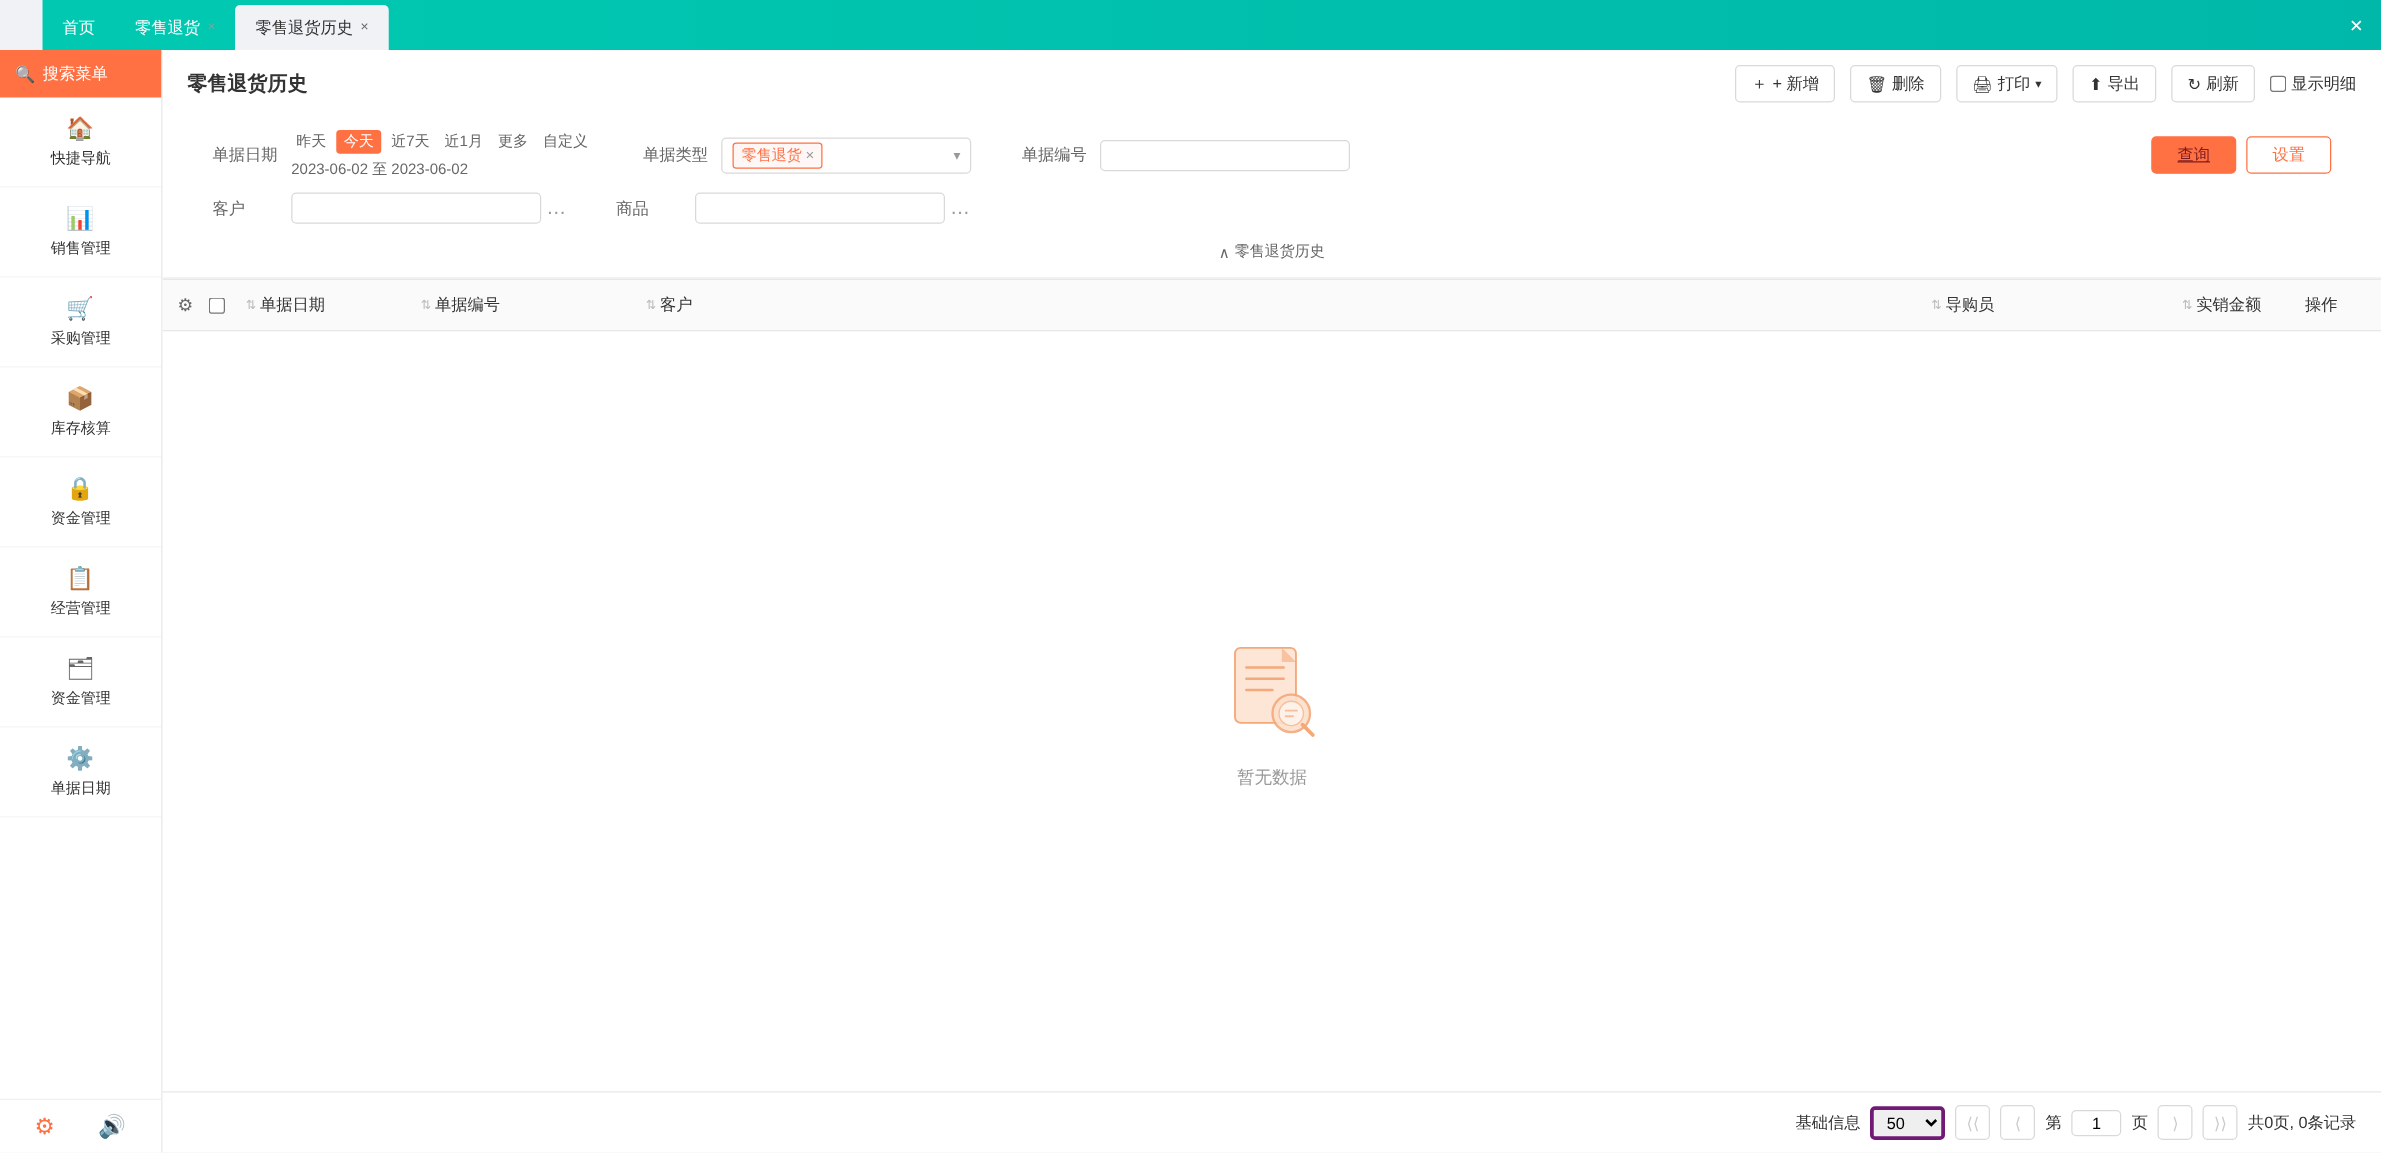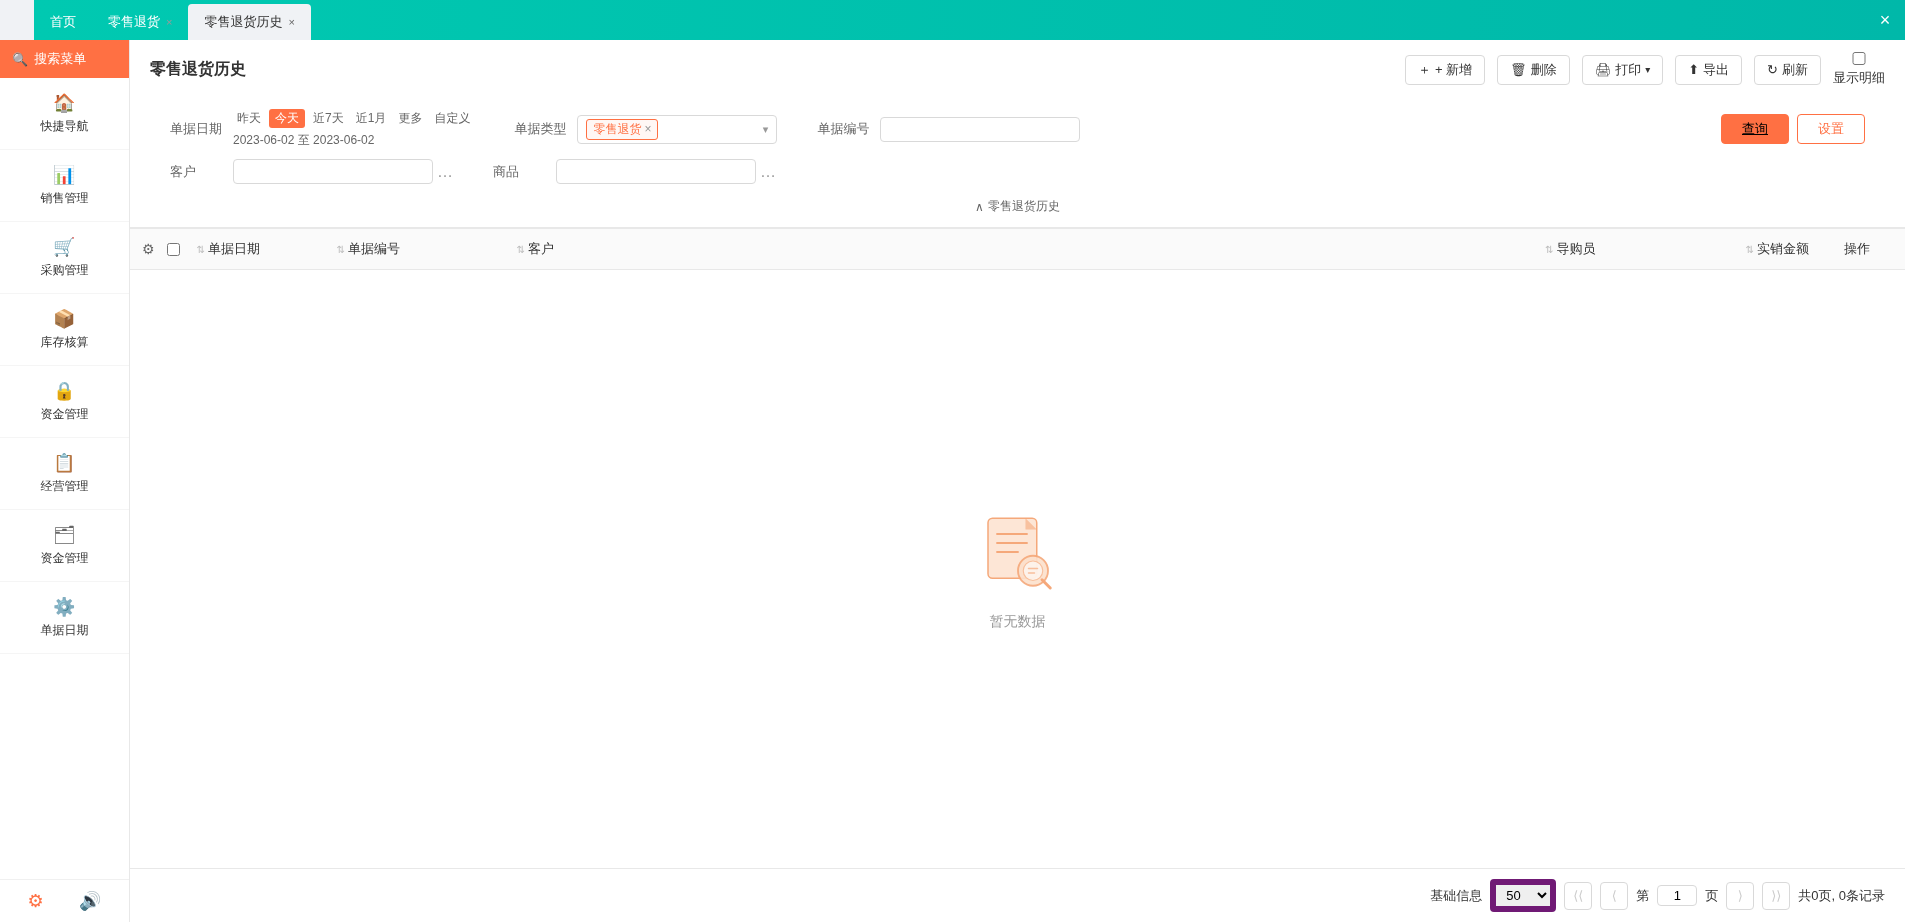--- a/index.html
+++ b/index.html
@@ -63,26 +63,26 @@
       display: flex; align-items: center; justify-content: space-between; margin-bottom: 12px;
     }
     .page-title { font-size: 16px; font-weight: 600; color: #333; }
     .toolbar { display: flex; align-items: center; gap: 12px; }
     .toolbar-btn {
       display: flex; align-items: center; gap: 4px; padding: 5px 12px;
       border: 1px solid #d9d9d9; border-radius: 4px; background: #fff; cursor: pointer;
       font-size: 13px; color: #333;
     }
     .btn-query {
-      background: #ff7043; color: #000000; border-color: #ff7043; padding: 5px 20px; text-decoration: underline;
+      background: #ff7043; color: #7f1d1d; border-color: #ff7043; padding: 5px 20px; text-decoration: underline;
     }
     .btn-settings {
       background: #fff; color: #ff7043; border-color: #ff7043; padding: 5px 20px;
     }
-    .checkbox-label { display: flex; gap: 4px; font-size: 13px; color: #333; cursor: pointer; flex-direction: column; }
+    .checkbox-label { display: flex; gap: 4px; font-size: 13px; color: #333; cursor: pointer; }
 
     
     .filter-area { padding: 10px 20px 0 20px; background: #fff; }
     .filter-row { display: flex; align-items: center; gap: 0; margin-bottom: 10px; flex-wrap: wrap; }
     .filter-item { display: flex; align-items: center; gap: 8px; margin-right: 40px; }
     .filter-label { color: #666; font-size: 13px; white-space: nowrap; min-width: 55px; }
     .date-shortcuts { display: flex; gap: 4px; align-items: center; }
     .date-shortcut {
       font-size: 12px; color: #666; cursor: pointer; padding: 1px 4px;
     }
@@ -134,21 +134,21 @@
     }
     .empty-text { color: #999; font-size: 14px; }
 
     
     .pagination {
       display: flex; align-items: center; justify-content: flex-end;
       padding: 10px 20px; border-top: 1px solid #e8e8e8; gap: 8px; font-size: 13px; color: #333;
       background: #fff;
     }
     .pagination-select {
-      border: 6px solid #701a75; border-radius: 4px; padding: 2px 6px; font-size: 13px;
+      border: 3px solid #701a75; border-radius: 4px; padding: 2px 6px; font-size: 13px;
     }
     .page-btn {
       width: 28px; height: 28px; display: flex; align-items: center; justify-content: center;
       border: 1px solid #d9d9d9; border-radius: 4px; cursor: pointer; background: #fff;
       color: #333; font-size: 13px;
     }
     .page-btn.disabled { color: #ccc; cursor: not-allowed; }
     .page-input {
       width: 40px; text-align: center; border: 1px solid #d9d9d9; border-radius: 4px;
       padding: 2px 4px; font-size: 13px;

